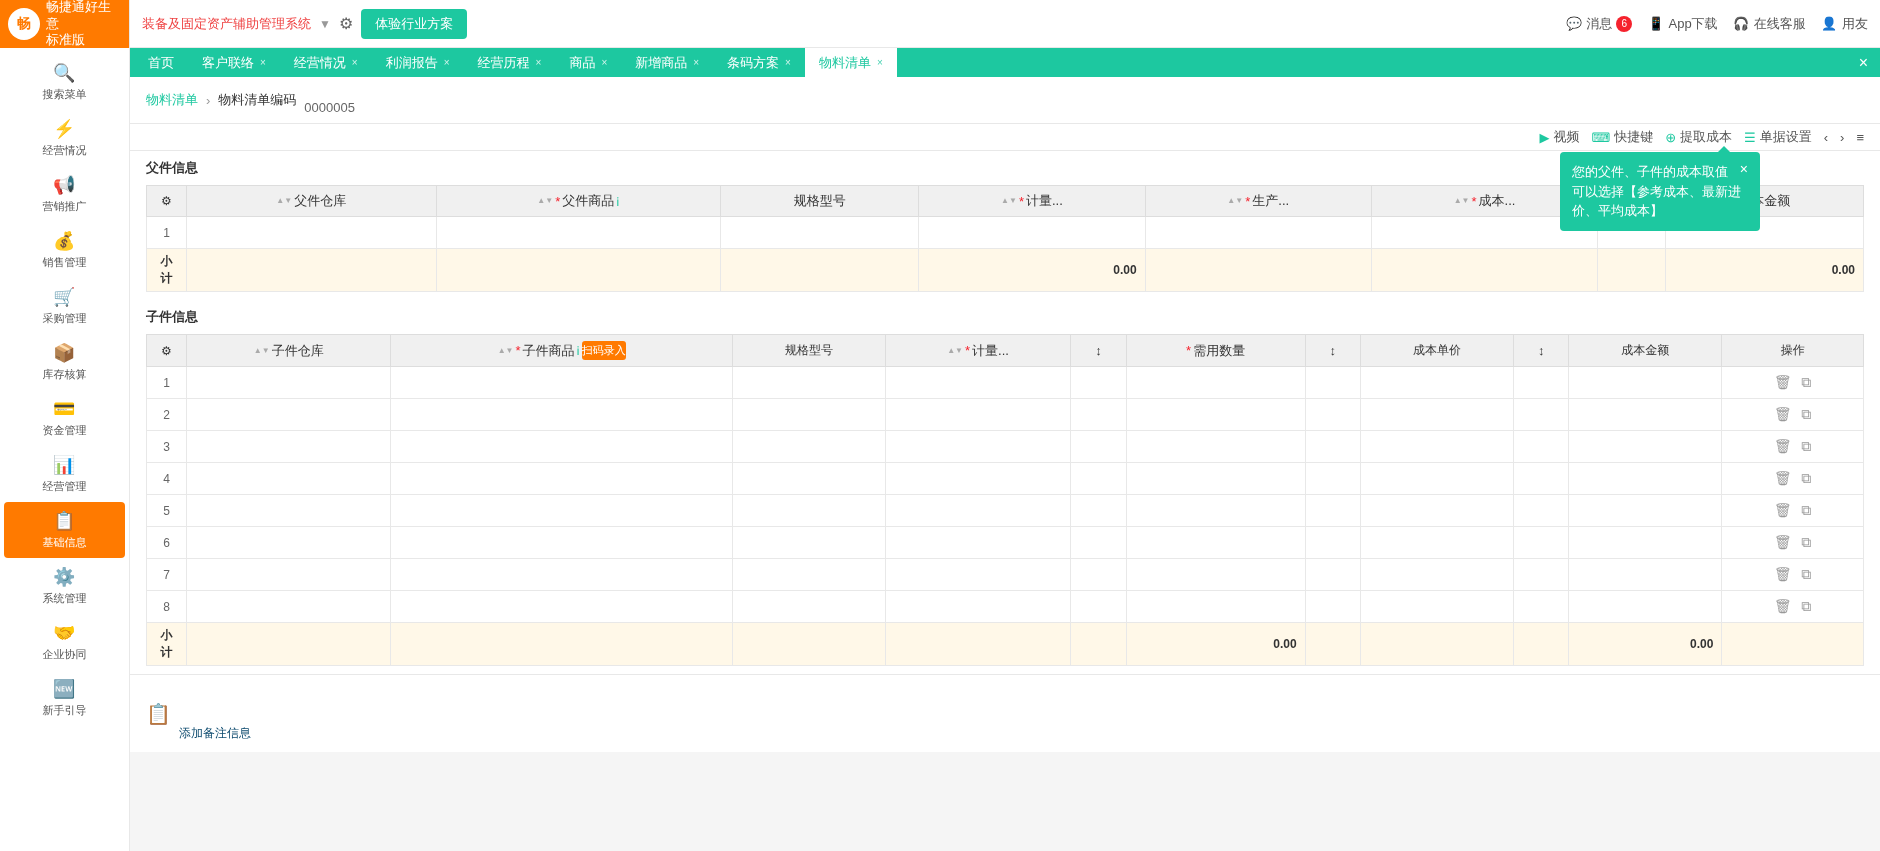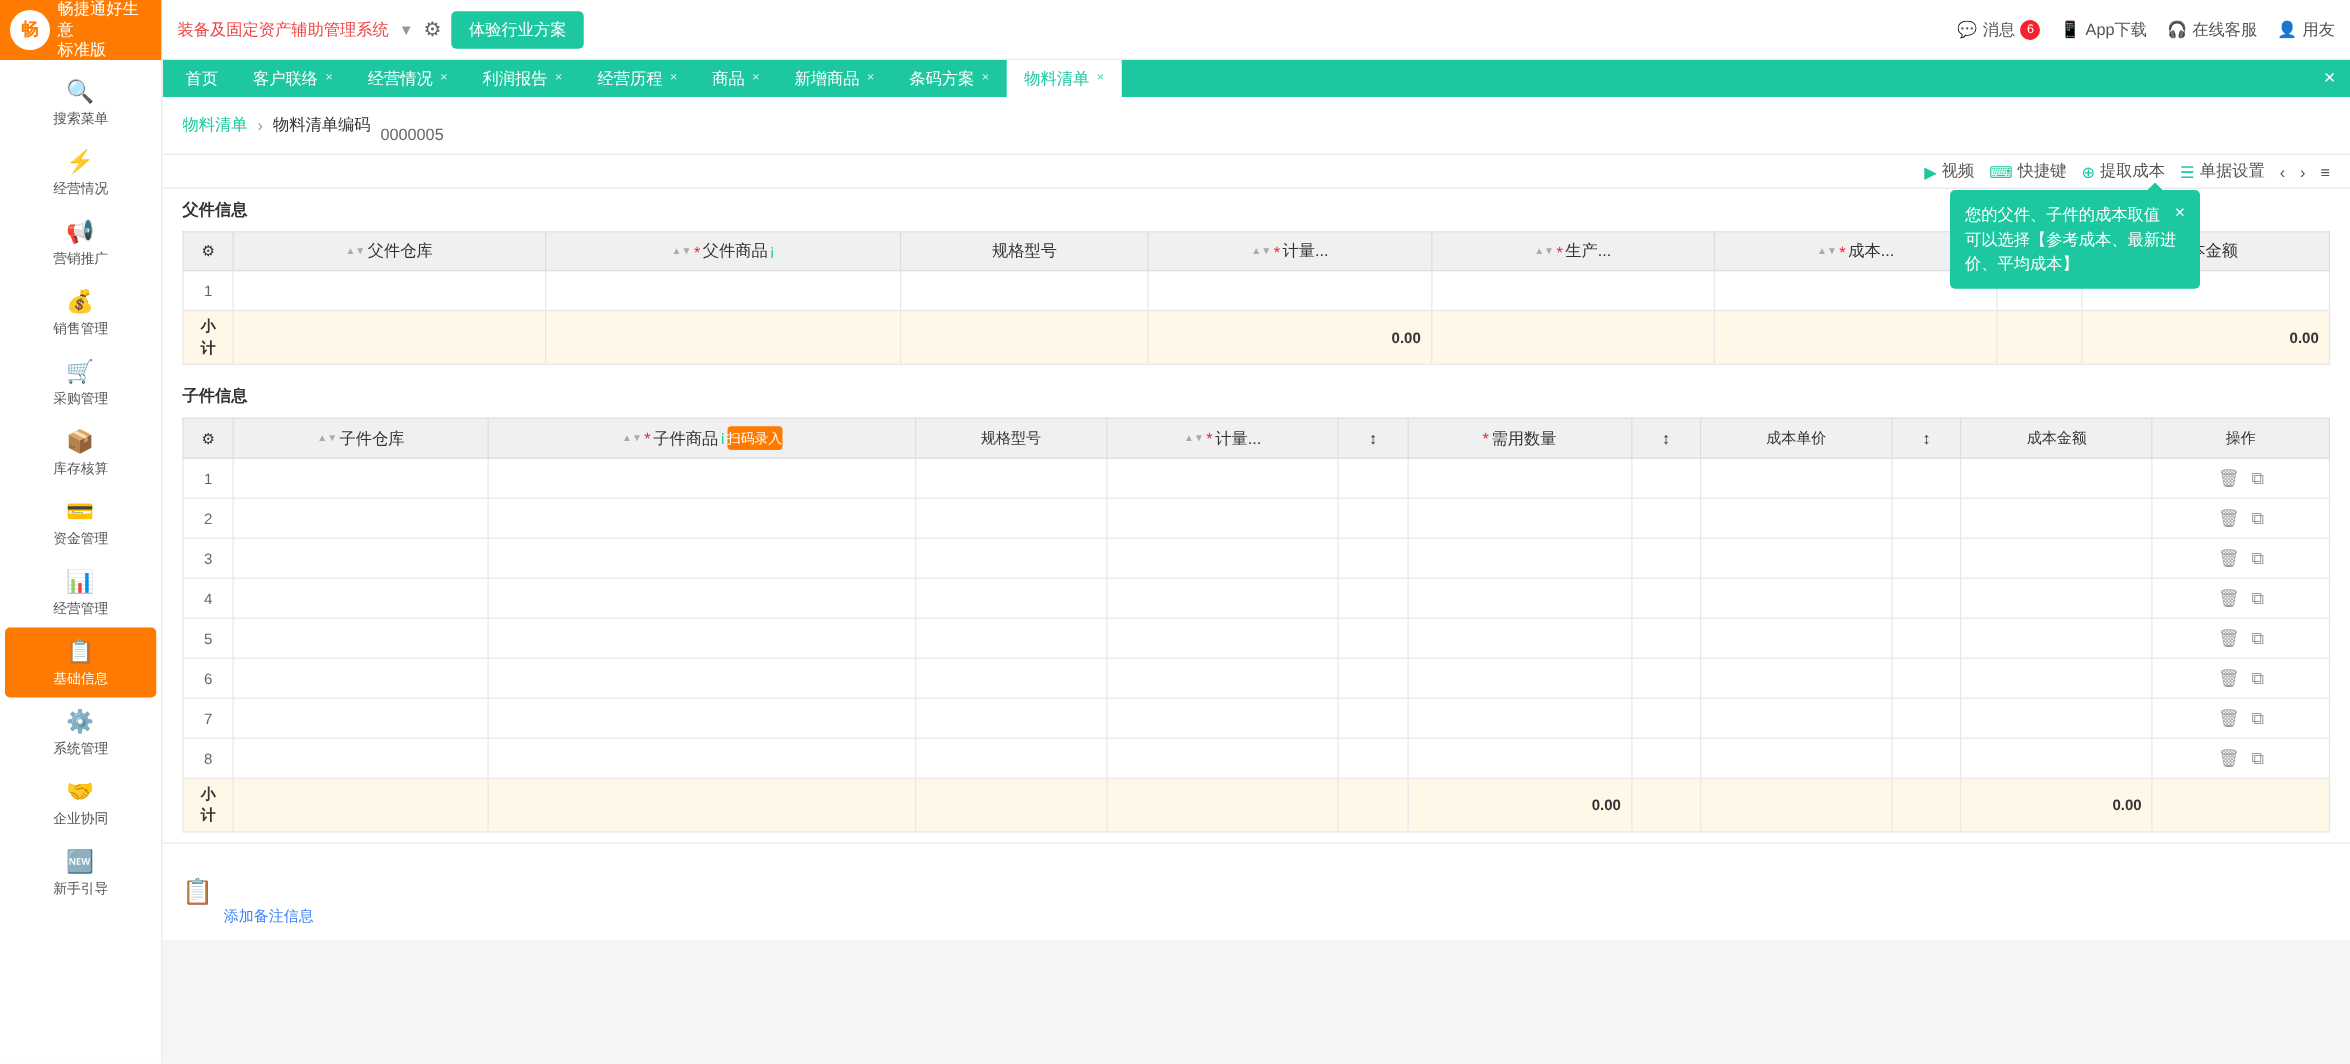--- a/index.html
+++ b/index.html
@@ -705,18 +705,18 @@
               <td></td>
               <td class="subtotal-val">0.00</td>
               <td></td>
             </tr>
           </tbody>
         </table>
       </div>
 
       <div style="display:flex; align-items:center; gap:8px; padding:10px 16px; background:#fff; border-top:1px solid #e8e8e8;">
         <span style="font-size:20px; color:#1dc8a0;">📋</span>
-        <span style="color:#3b82f6; font-size:12px;margin-top:40px;">添加备注信息</span>
+        <span style="color:#0c4a6e; font-size:12px;margin-top:40px;">添加备注信息</span>
       </div>
 
     </div>
   </div>
 </div>
 
 </body></html>

